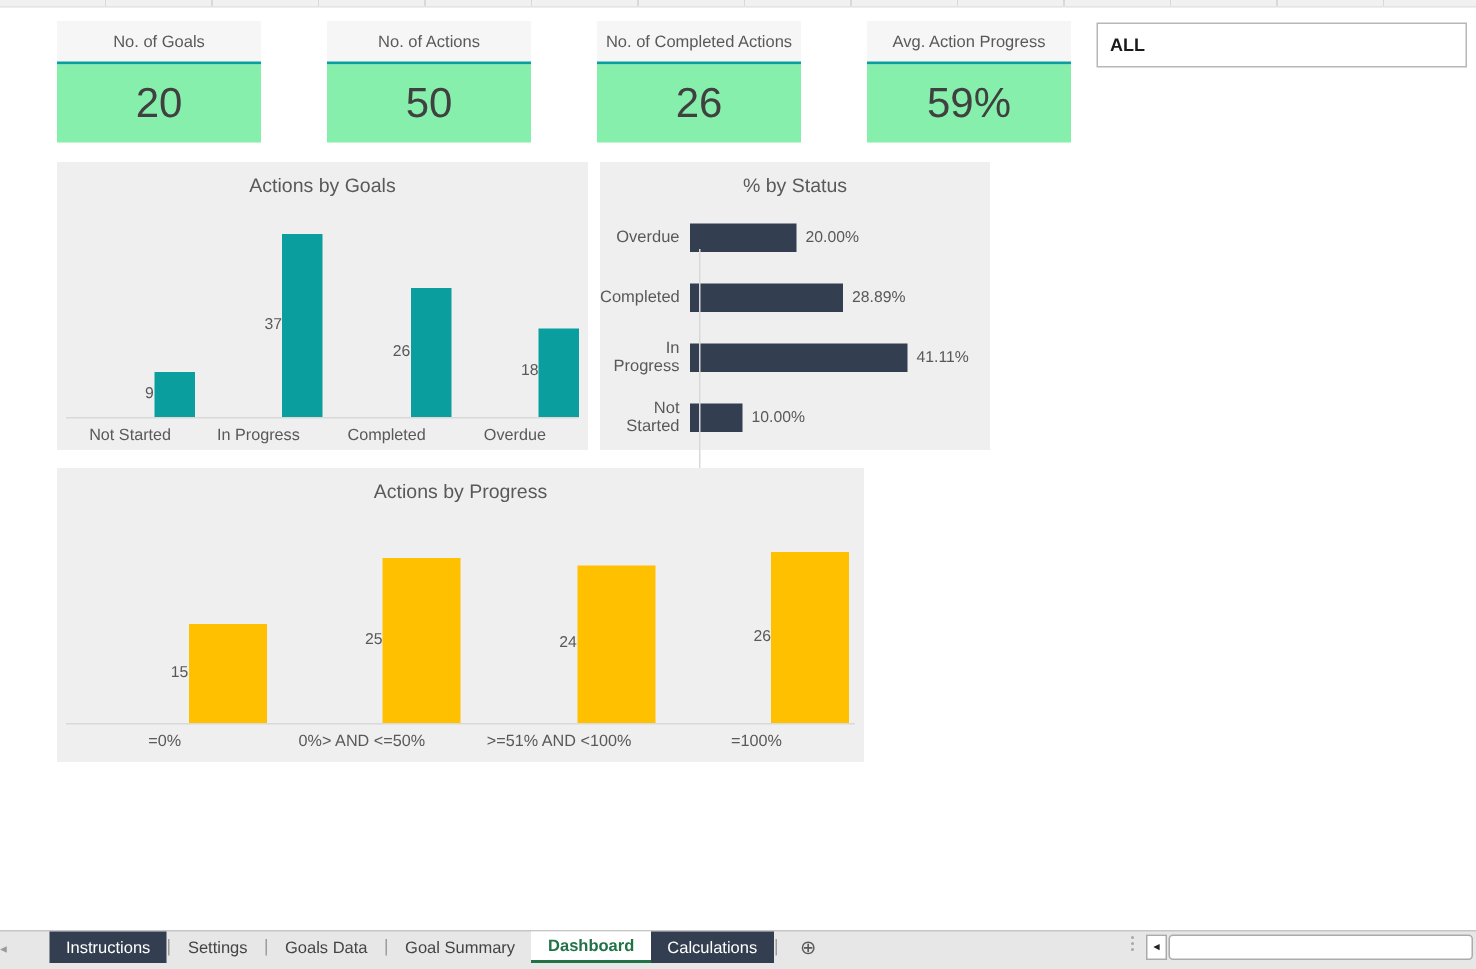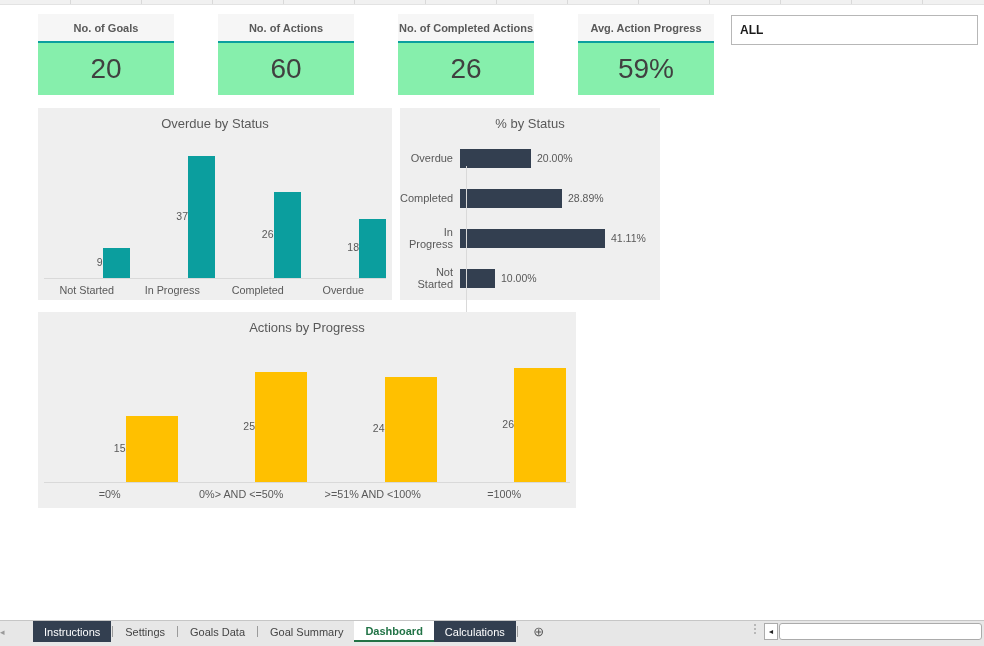--- a/index.html
+++ b/index.html
@@ -8,21 +8,21 @@
   #root { position:absolute; inset:0; width:984px; height:646px; background:#fff; }
 
   
   .grid-strip { position:absolute; left:0; top:0; width:984px; height:5px; background:#f1f1f1;
     background-image:repeating-linear-gradient(to right, transparent 0 70px, #d9d9d9 70px 71px);
     border-bottom:1px solid #e3e3e3; }
 
   
   .kpi { position:absolute; top:14px; width:136px; height:83px; }
   .kpi-header { height:29px; background:#f6f6f6; border-bottom:2px solid #0b9e9e; color:#595959;
-    font-size:11px; display:flex; align-items:center; justify-content:center; white-space:nowrap;font-weight:bold; }
+    font-size:11px; display:flex; align-items:center; justify-content:center; white-space:nowrap; }
   .kpi-body { height:52px; background:#86efac; display:flex; align-items:center; justify-content:center;
     font-size:28px; color:#404040; }
 
   
   .goal-box { position:absolute; left:731px; top:15px; width:247px; height:30px; display:flex;
     border:1px solid #b7b7b7; background:#fff; }
   .goal-label { width:96px; background:#f2f2f2; border-right:1px solid #b7b7b7; display:flex; align-items:center;
     justify-content:flex-end; padding-right:8px; font-size:12px; font-style:italic; color:#404040; }
   .goal-value { flex:1; display:flex; align-items:center; padding-left:8px; font-size:12px; font-weight:bold; color:#1a1a1a; }
 
@@ -78,37 +78,37 @@
 <div id="root">
 
   <div class="grid-strip"></div>
 
   <div class="kpi" style="left:38px">
     <div class="kpi-header">No. of Goals</div>
     <div class="kpi-body">20</div>
   </div>
   <div class="kpi" style="left:218px">
     <div class="kpi-header">No. of Actions</div>
-    <div class="kpi-body">60</div>
+    <div class="kpi-body">50</div>
   </div>
   <div class="kpi" style="left:398px">
     <div class="kpi-header">No. of Completed Actions</div>
     <div class="kpi-body">26</div>
   </div>
   <div class="kpi" style="left:578px">
     <div class="kpi-header">Avg. Action Progress</div>
     <div class="kpi-body">59%</div>
   </div>
 
   <div class="goal-box">
     <div class="goal-value">ALL</div>
   </div>
 
   <div class="panel" id="chart-status">
-    <div class="chart-title">Overdue by Status</div>
+    <div class="chart-title">Actions by Goals</div>
     <div class="vplot">
         <div class="vcol">
           <span class="vval">9</span>
           <div class="vbar" style="height: 30px; width: 27px; background: rgb(11, 158, 158);"></div>
         </div>
         <div class="vcol">
           <span class="vval">37</span>
           <div class="vbar" style="height: 122px; width: 27px; background: rgb(11, 158, 158);"></div>
         </div>
         <div class="vcol">

